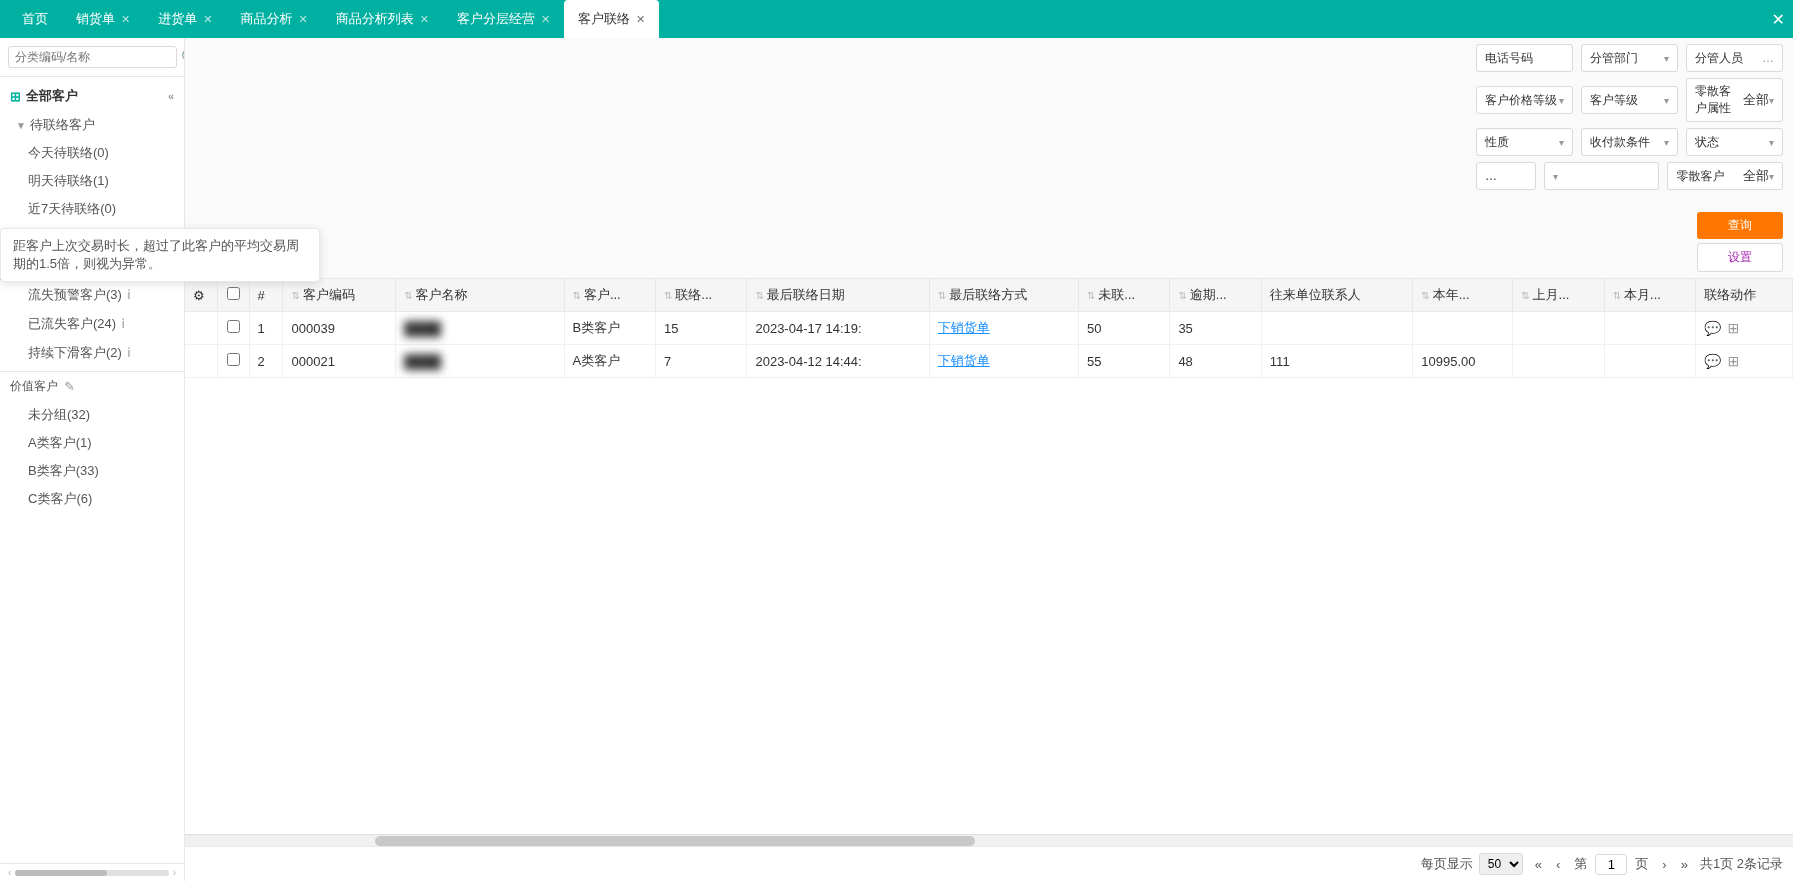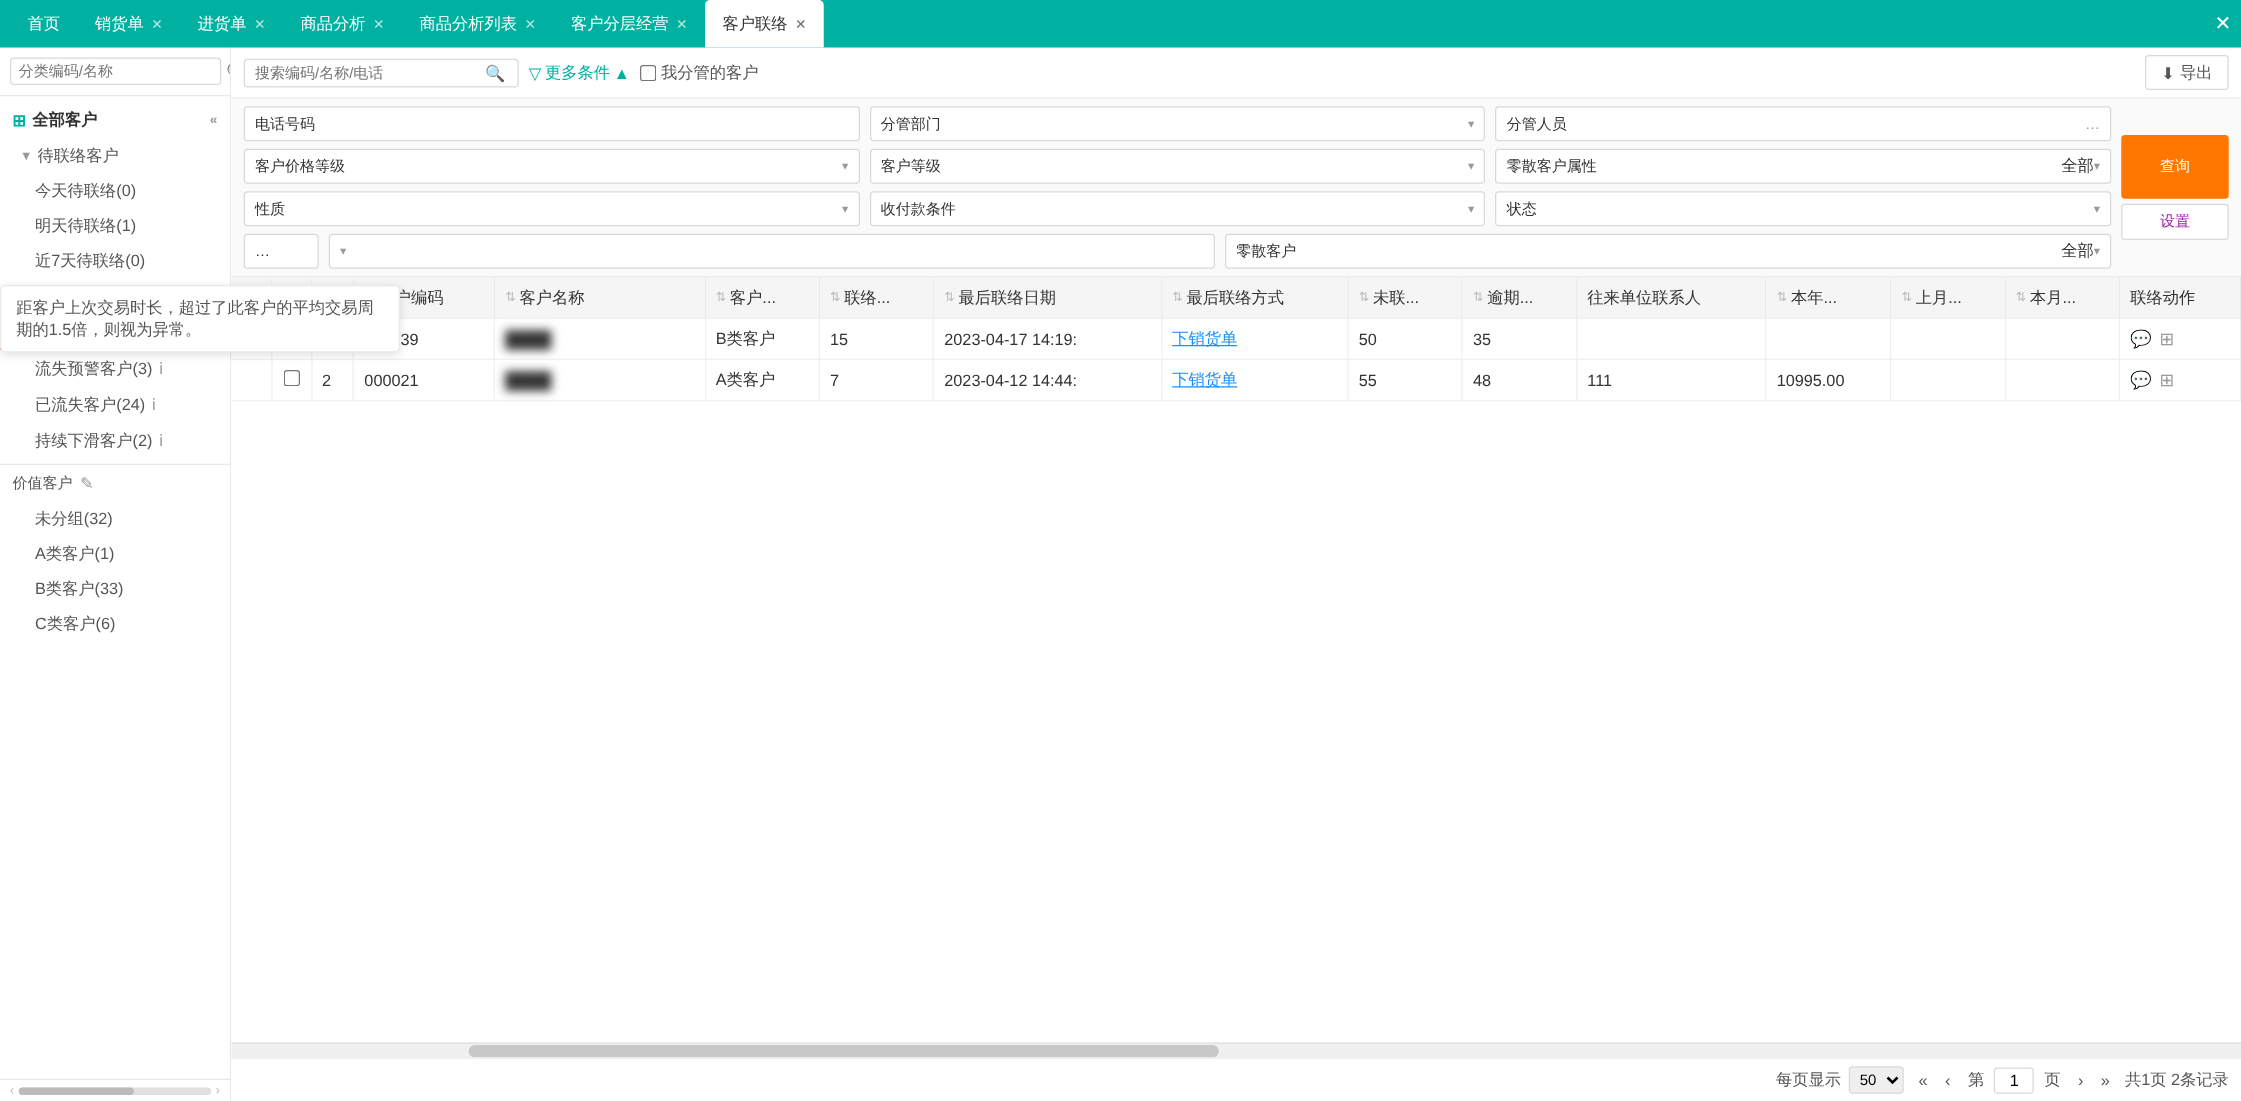--- a/index.html
+++ b/index.html
@@ -101,21 +101,21 @@
       display: flex; align-items: center; flex: 1; border: 1px solid #d9d9d9; border-radius: 3px;
       padding: 4px 8px; background: #fff; min-height: 28px; cursor: pointer; position: relative;
     }
     .filter-item .label { color: #333; font-size: 12px; flex: 1; }
     .filter-item .chevron { color: #999; font-size: 10px; }
     .filter-actions {
       display: flex; flex-direction: column; gap: 4px;
     }
     .btn-query {
       background: #ff7700; color: #fff; border: none; border-radius: 3px;
-      padding: 17px 16px; cursor: pointer; font-size: 12px;
+      padding: 5px 16px; cursor: pointer; font-size: 12px;
     }
     .btn-settings {
       background: #fff; color: #a21caf; border: 1px solid #d9d9d9; border-radius: 3px;
       padding: 5px 30px; cursor: pointer; font-size: 12px;
     }
 
     
     .table-container {
       flex: 1; overflow: auto; position: relative;
     }
@@ -281,44 +281,23 @@
       <span style="font-size:10px;color:#bbb;">‹</span>
       <div style="height:6px;background:#e0e0e0;border-radius:3px;flex:1;margin:0 4px;">
         <div style="height:6px;background:#bbb;border-radius:3px;width:60%;"></div>
       </div>
       <span style="font-size:10px;color:#bbb;">›</span>
     </div>
   </div>
 
   <div class="content-area">
 
-    <div class="toolbar">
-      <div class="search-box">
-        <input type="text" style="width: 180px;" placeholder="搜索编码/名称/电话">
-        <span class="s-icon">🔍</span>
-      </div>
-      <div class="more-conditions">
-        <span>▽</span>
-        <span>更多条件</span>
-        <span>▲</span>
-      </div>
-      <div class="my-customer">
-        <input type="checkbox" style="">
-        <span>我分管的客户</span>
-      </div>
-      <div style="margin-left:auto;display:flex;align-items:center;gap:8px;">
-        <button class="export-btn">
-          <span>⬇</span>
-          <span>导出</span>
-        </button>
-      </div>
-    </div>
 
     <div class="filter-area">
-      <div style="display:flex;gap:8px;align-items:center;">
+      <div style="display:flex;gap:22px;align-items:flex-end;flex-direction:column;">
         <div style="flex:1;">
 
           <div class="filter-row">
             <div class="filter-item">
               <span class="label">电话号码</span>
             </div>
             <div class="filter-item">
               <span class="label">分管部门</span>
               <span class="chevron">▾</span>
             </div>

